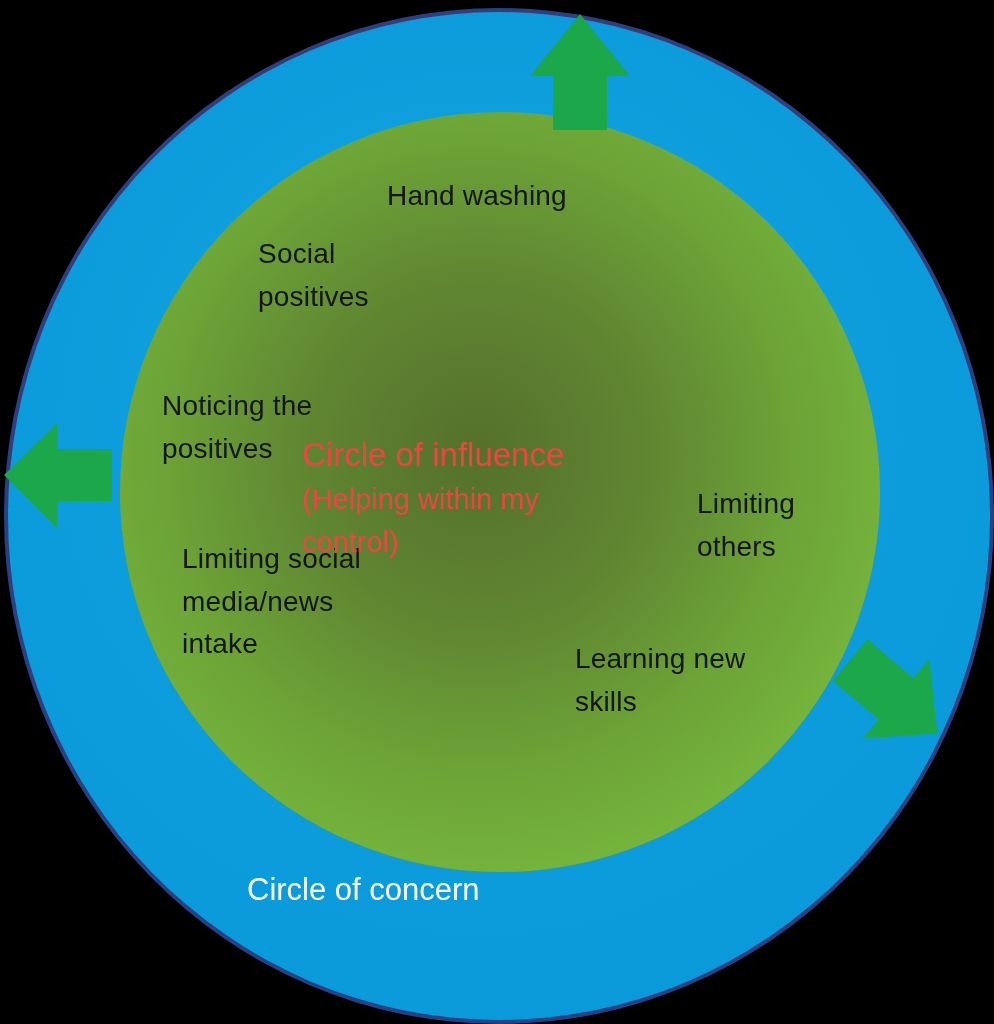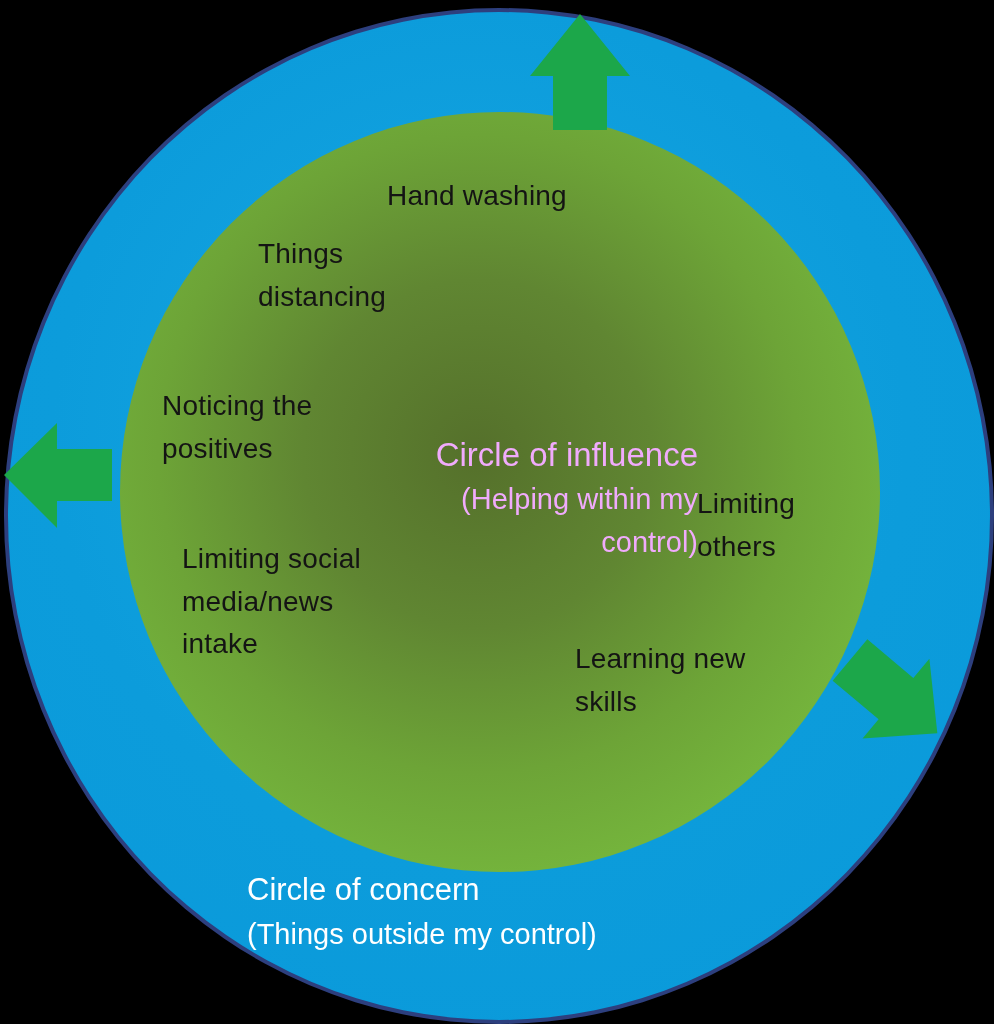--- a/index.html
+++ b/index.html
@@ -24,55 +24,54 @@
   #item-hand      {left:387px;top:175px;}
   #item-social    {left:258px;top:233px;width:160px;}
   #item-supporting{left:582px;top:270px;width:185px;}
   #item-noticing  {left:162px;top:385px;width:185px;}
   #item-helping   {left:697px;top:483px;width:120px;}
   #item-limiting  {left:182px;top:538px;width:215px;}
   #item-learning  {left:575px;top:638px;width:205px;}
   #item-finding   {left:285px;top:707px;width:240px;}
   #center-label{
     position:absolute;left:302px;top:433px;width:396px;
-    text-align:right;color:#f0abfc;
+    text-align:left;color:#ef4444;
   }
   #center-title{font-size:33px;line-height:1.35;}
   #center-subtitle{display:inline-block;width:250px;font-size:29px;line-height:1.5;}
   #bottom-label{
     position:absolute;left:247px;top:868px;width:500px;
     text-align:left;color:#ffffff;
   }
   #bottom-title{font-size:31px;line-height:1.45;}
   #bottom-subtitle{font-size:29px;line-height:1.45;}
   #arrow-layer{position:absolute;left:0;top:0;pointer-events:none;}
 </style>
 </head>
 <body>
 
 <div id="canvas">
 
   <div id="outer-circle" class="circle"></div>
   <div id="inner-circle" class="circle"></div>
 
   <div class="lbl" id="item-hand">Hand washing</div>
-  <div class="lbl" id="item-social">Things distancing</div>
+  <div class="lbl" id="item-social">Social positives</div>
   <div class="lbl" id="item-noticing">Noticing the positives</div>
   <div class="lbl" id="item-helping">Limiting others</div>
   <div class="lbl" id="item-limiting">Limiting social media/news intake</div>
   <div class="lbl" id="item-learning">Learning new skills</div>
 
   <div id="center-label">
     <div id="center-title">Circle of influence</div>
     <span id="center-subtitle">(Helping within my control)</span>
   </div>
 
   <div id="bottom-label">
     <div id="bottom-title">Circle of concern</div>
-    <div id="bottom-subtitle">(Things outside my control)</div>
   </div>
 
   <svg id="arrow-layer" width="994" height="1024" viewBox="0 0 994 1024">
     <polygon points="580,14 630,76 607,76 607,130 553,130 553,76 530,76" fill="#1ca74a"></polygon>
     <polygon points="4,475 57,423 57,449 112,449 112,501 57,501 57,528" fill="#1ca74a"></polygon>
     <polygon points="0,-27 60,-27 60,-52 114,0 60,52 60,27 0,27" transform="translate(850,660) rotate(40)" fill="#1ca74a"></polygon>
   </svg>
 
 </div>
 

